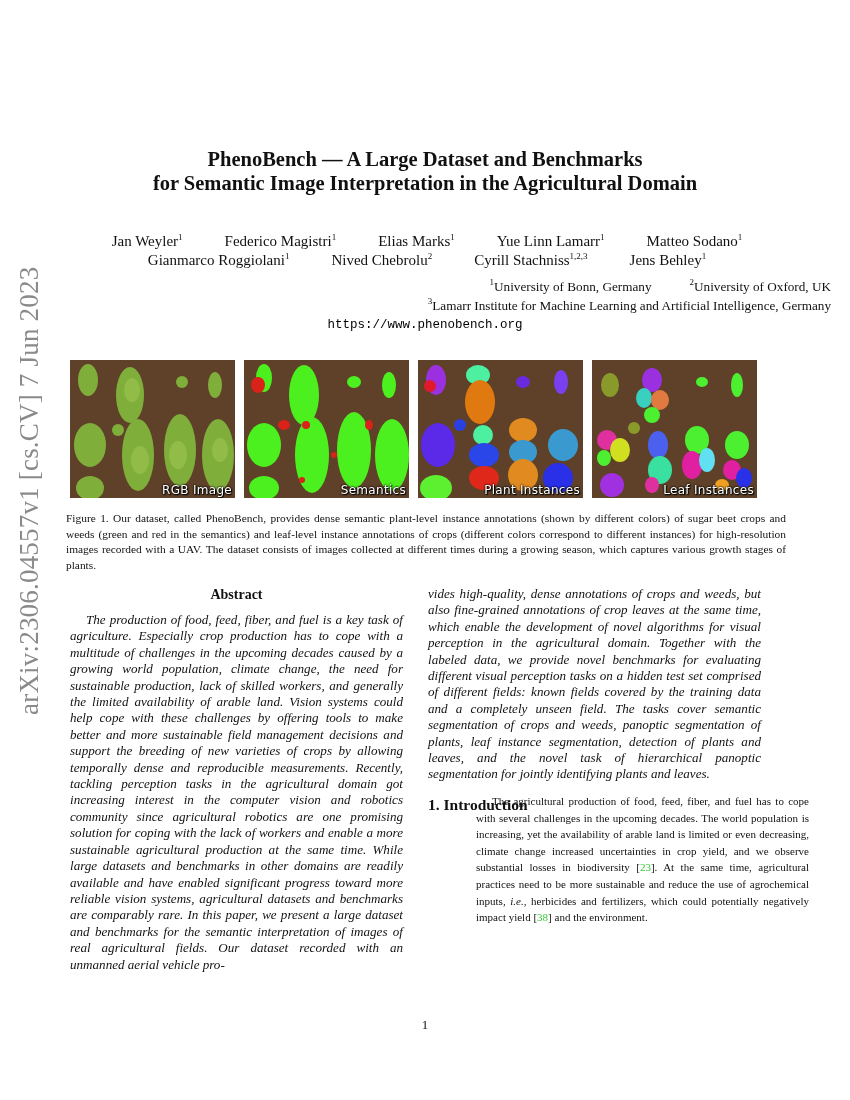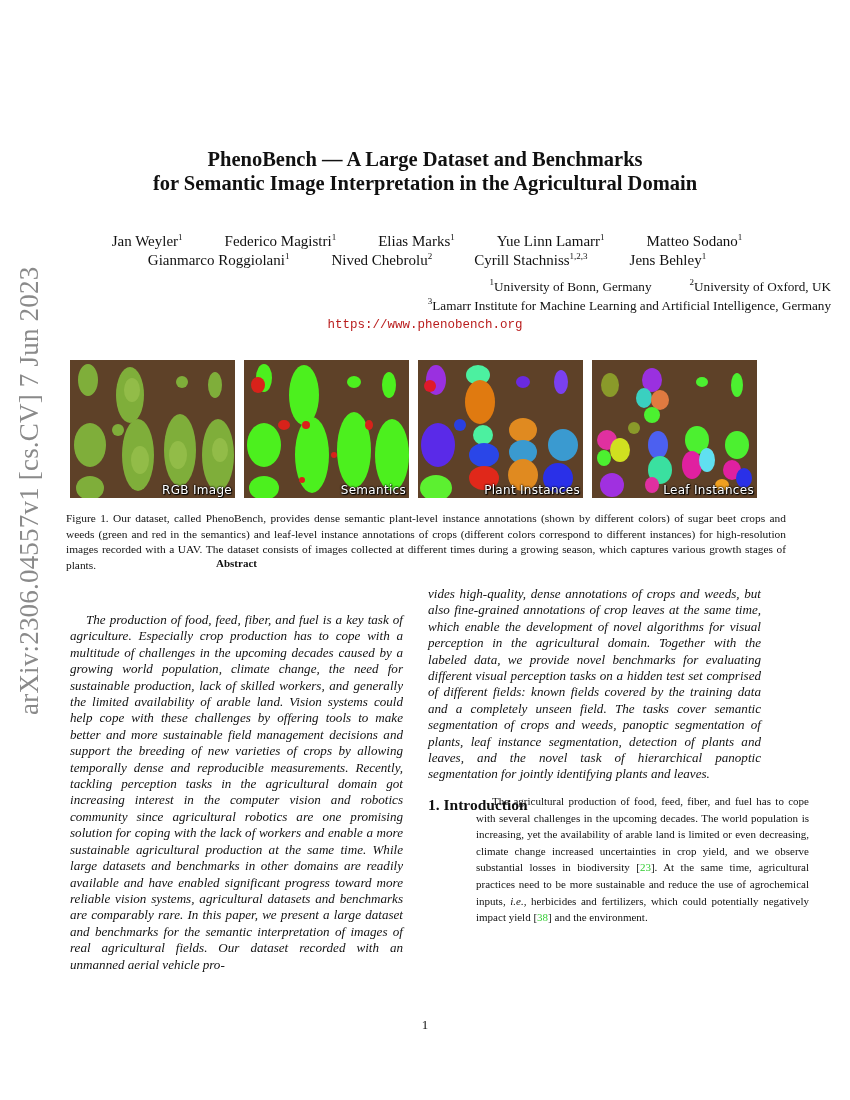--- a/index.html
+++ b/index.html
@@ -23,21 +23,21 @@
   .author { margin: 0 21px; white-space: nowrap; }
   .author sup, .aff sup { font-size: 9px; vertical-align: 6px; }
 
   .aff-row { position: absolute; left: 0; width: 850px; display: flex; justify-content: flex-end; font-size: 13.2px; line-height: 16px; }
   .aff-row.r1 { top: 274px; }
   .aff-row.r2 { top: 293px; }
   .aff { margin: 0 19px; white-space: nowrap; }
 
   .url {
     position: absolute; left: 0; top: 318px; width: 850px; text-align: center;
-    font-family: "Liberation Mono", "DejaVu Sans Mono", monospace; font-size: 12.5px; color: #b91c1c;
+    font-family: "Liberation Mono", "DejaVu Sans Mono", monospace; font-size: 12.5px; color: #000000;
   }
 
   .figure-row { position: absolute; top: 360px; left: 70px; width: 688px; height: 138px; display: flex; gap: 9px; }
   .panel { position: relative; width: 165px; height: 138px; overflow: hidden; background: #5b3f24; padding-left: 40px; }
   .panel svg { position: absolute; left: 0; top: 0; }
   .panel-label {
     position: absolute; right: 3px; bottom: 1px;
     font-family: "DejaVu Sans", sans-serif; font-size: 12px; color: #fff;
     text-shadow: 0 0 2px #000, 0 0 2px #000, 1px 1px 1px #000;
     letter-spacing: 0.3px;
@@ -45,22 +45,22 @@
 
   .caption {
     position: absolute; left: 66px; top: 511px; width: 720px;
     font-size: 11.4px; line-height: 15.6px; text-align: justify; color: #111;
   }
 
   .col { position: absolute; width: 333px; font-size: 13.1px; line-height: 16.4px; text-align: justify; }
   .col-left { left: 70px; top: 612px; }
   .col-right { left: 428px; top: 586px; }
   .abstract-heading {
-    position: absolute; left: 70px; top: 557px; width: 333px; text-align: center;
-    font-weight: bold; font-size: 11px;
+    position: absolute; left: 70px; top: 587px; width: 333px; text-align: center;
+    font-weight: bold; font-size: 14px;
   }
   .italic { font-style: italic; }
   .indent { text-indent: 16px; }
 
   .section-heading { position: absolute; left: 428px; top: 796px; font-weight: bold; font-size: 15.5px; }
   .intro-body { position: absolute; left: 428px; top: 793px; width: 333px; font-size: 11px; line-height: 16.6px; text-align: justify; margin-left: 48px; }
   .cite { color: #33cc33; }
 
   .page-number { position: absolute; left: 0; top: 1017px; width: 850px; text-align: center; font-size: 13px; }
 </style>

